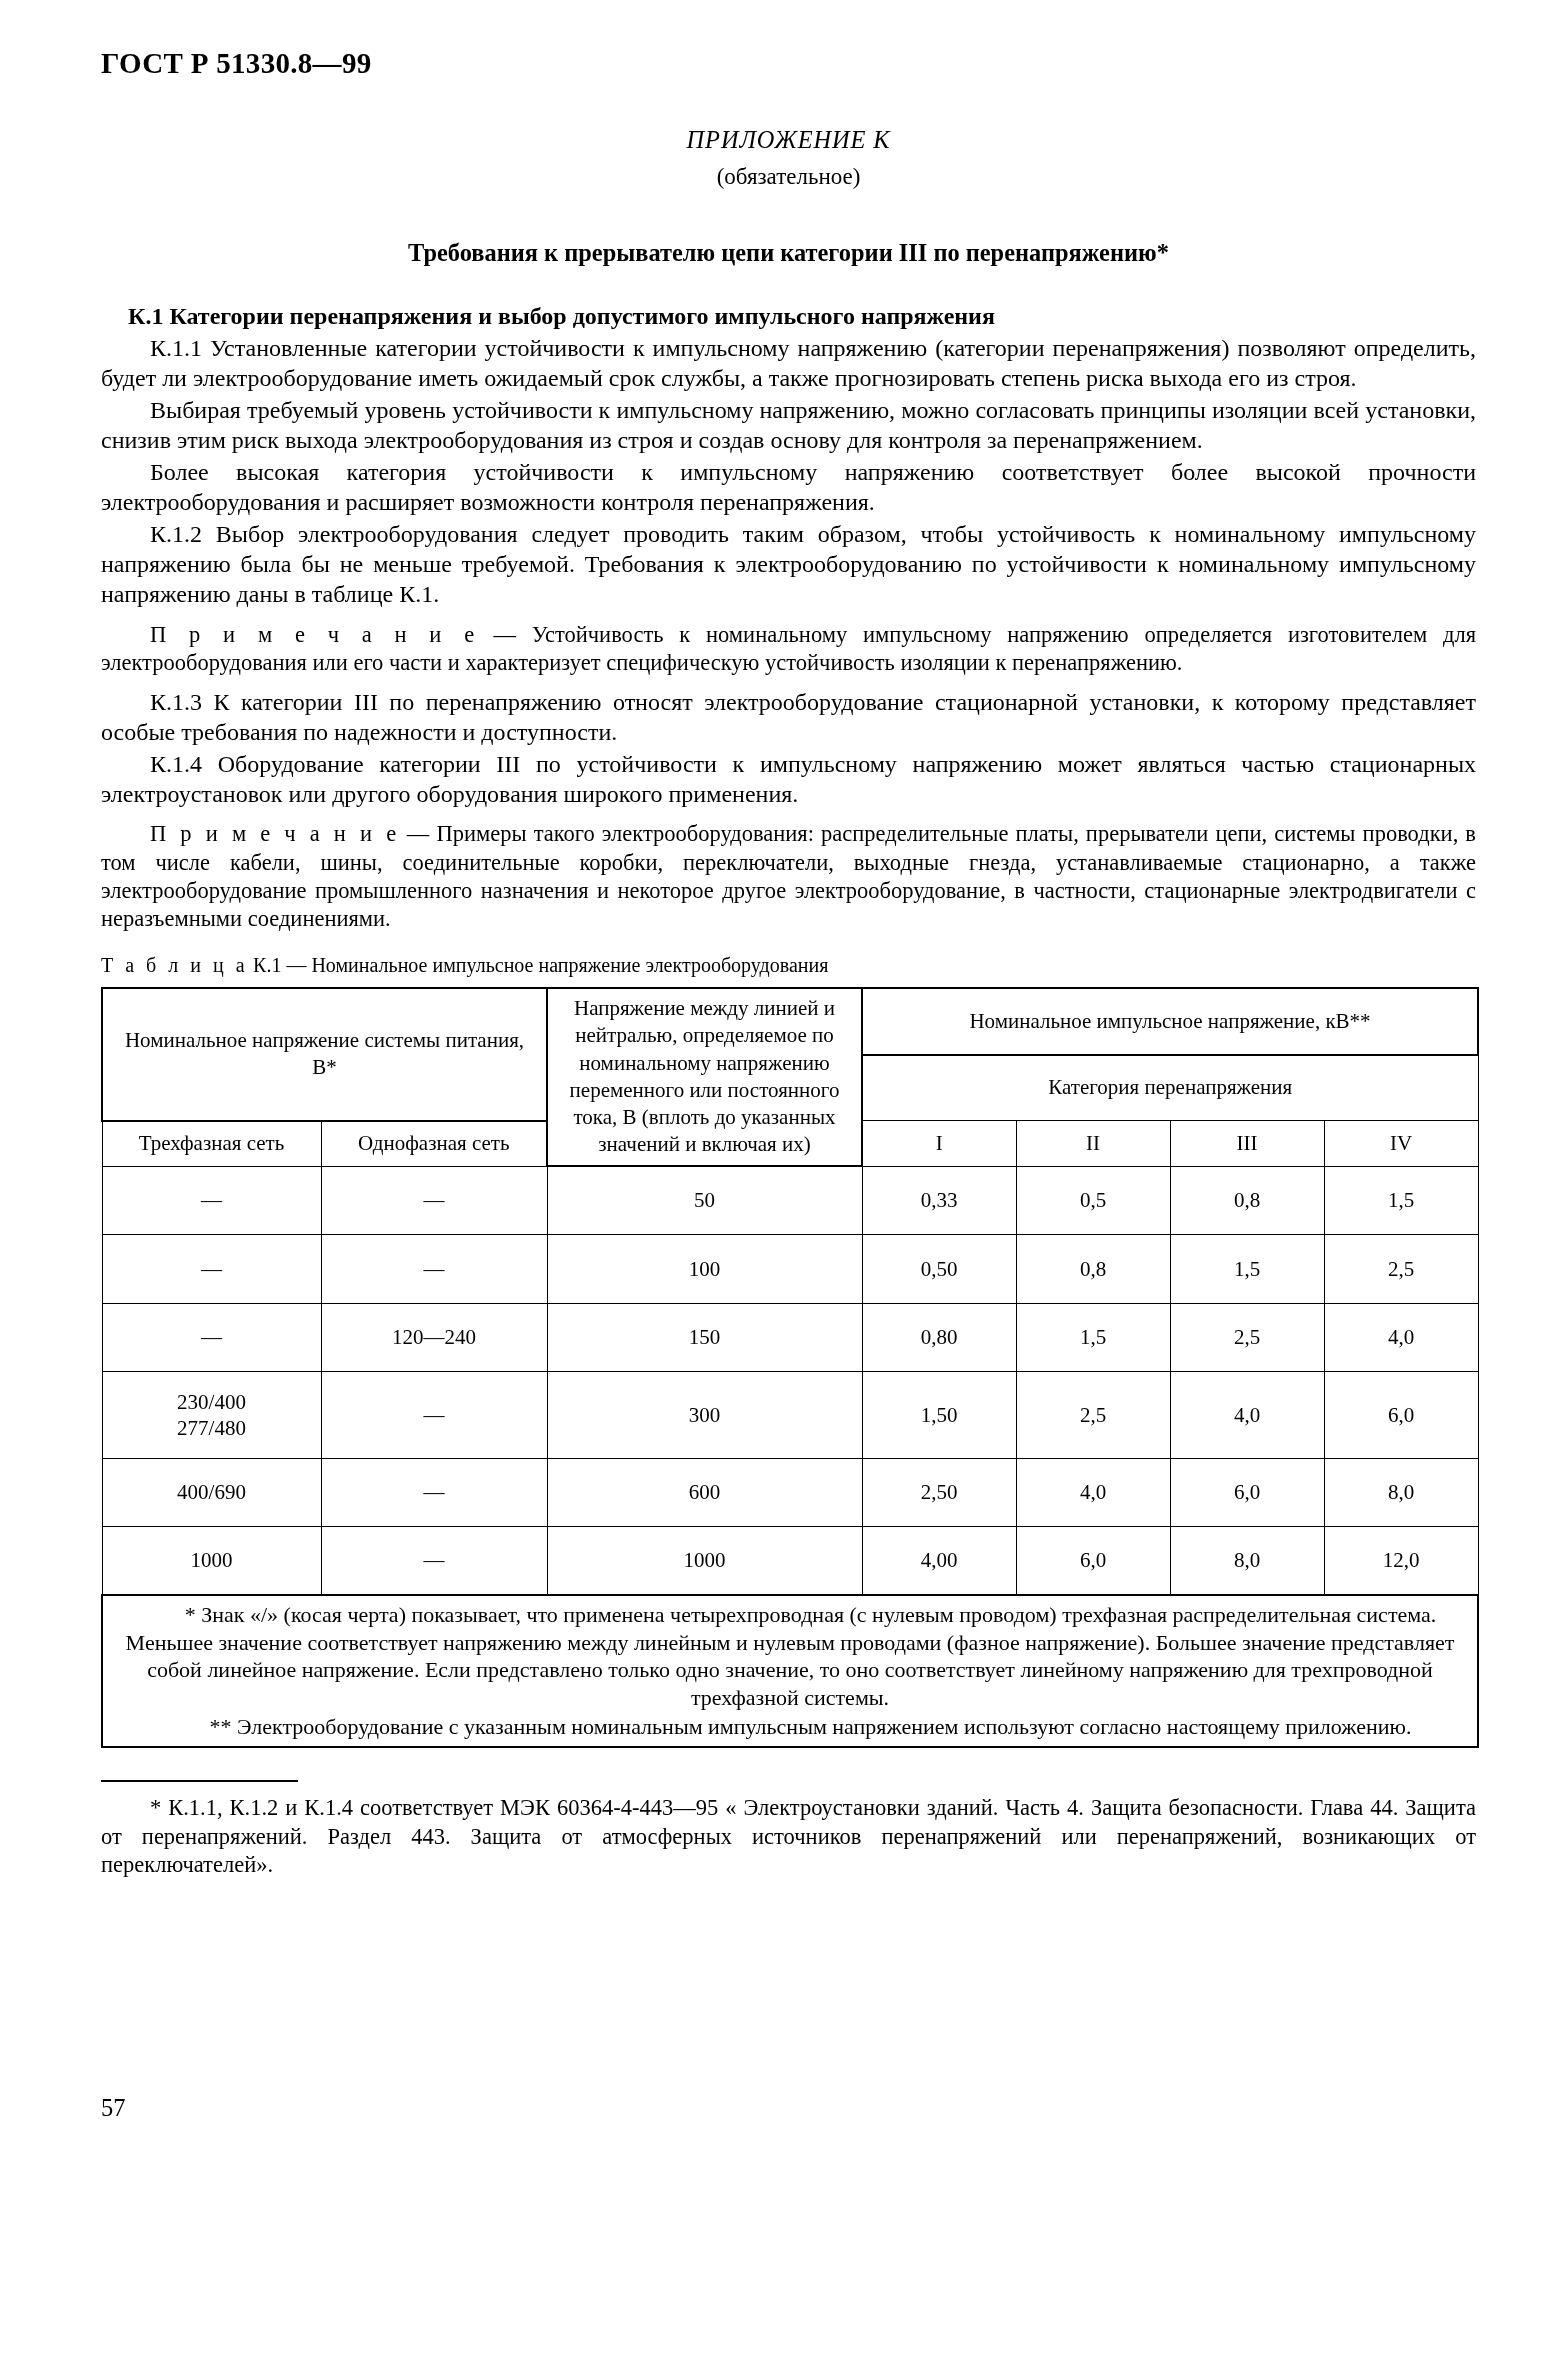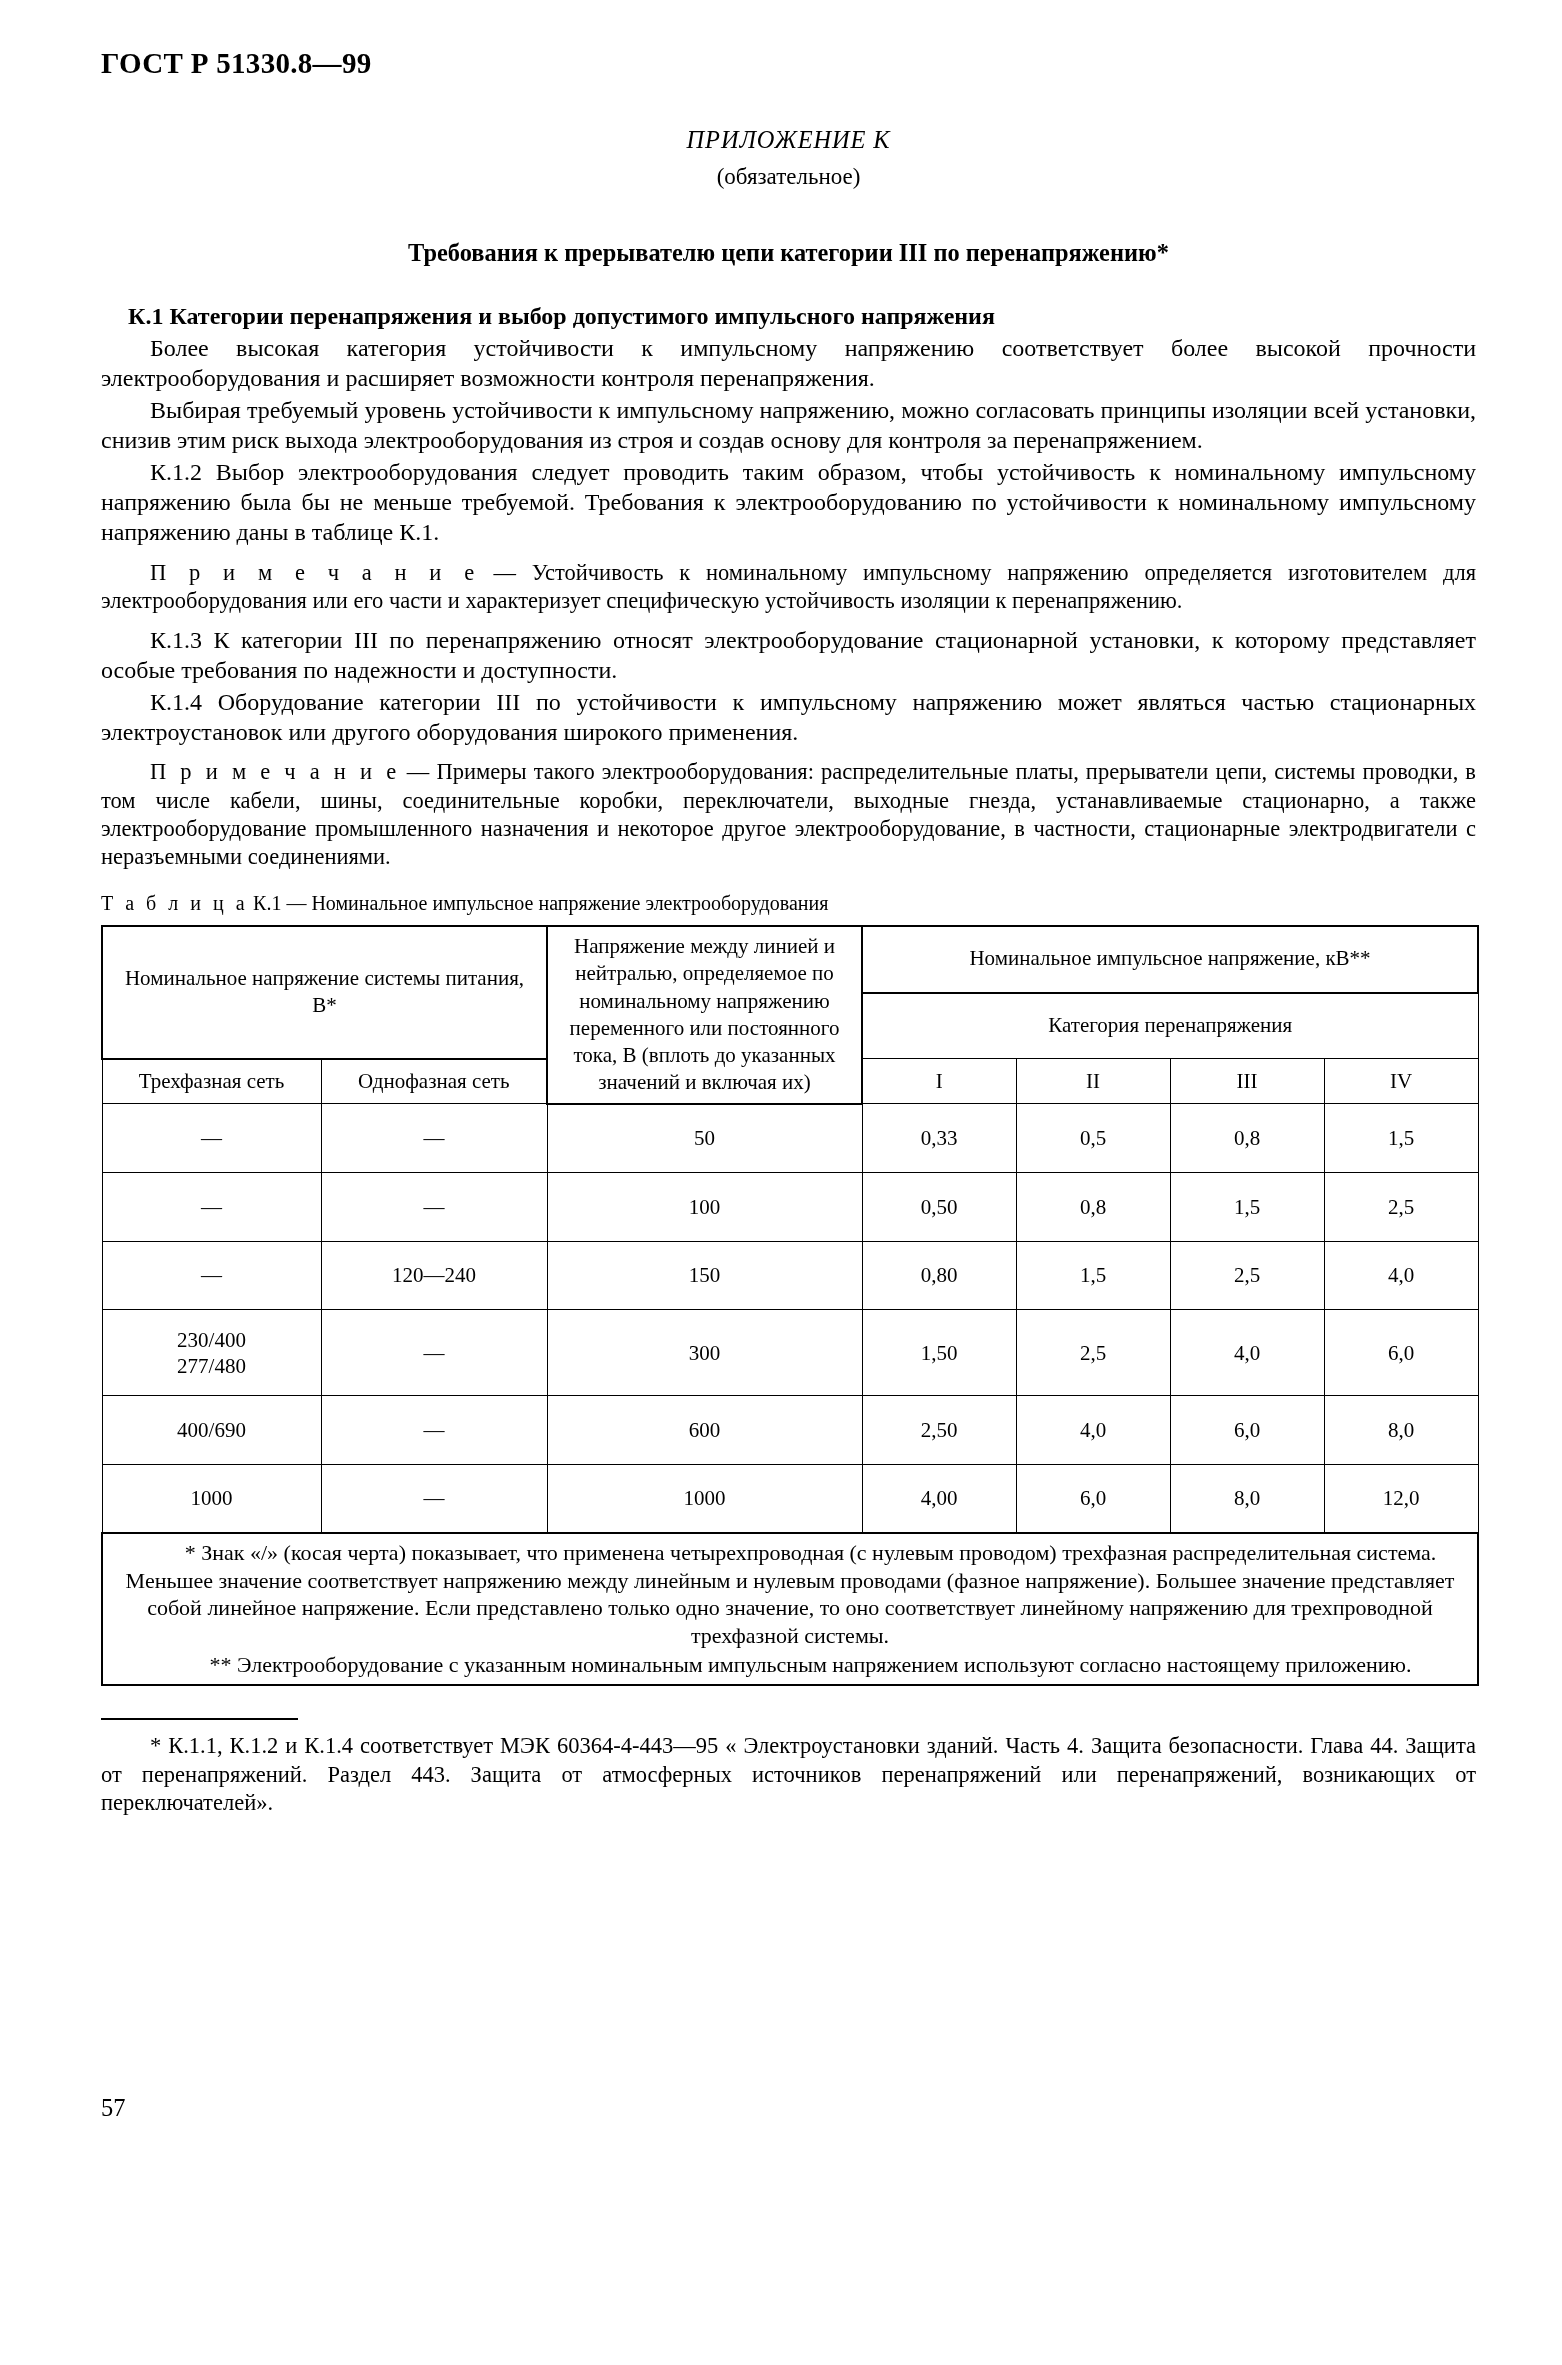--- a/index.html
+++ b/index.html
@@ -175,22 +175,23 @@
 
     <div class="appendix-block">
       <div class="appendix-name">ПРИЛОЖЕНИЕ К</div>
       <div class="appendix-kind">(обязательное)</div>
     </div>
 
     <div class="section-title">Требования к прерывателю цепи категории III по перенапряжению*</div>
 
     <div class="sub-head">К.1 Категории перенапряжения и выбор допустимого импульсного напряжения</div>
 
+    <p class="para">К.1.1 Установленные категории устойчивости к импульсному напряжению (категории перенапряжения) позволяют определить, будет ли электрооборудование иметь ожидаемый срок службы, а также прогнозировать степень риска выхода его из строя.</p>
+    <p class="para">Выбирая требуемый уровень устойчивости к импульсному напряжению, можно согласовать принципы изоляции всей установки, снизив этим риск выхода электрооборудования из строя и создав основу для контроля за перенапряжением.</p>
     <p class="para">Более высокая категория устойчивости к импульсному напряжению соответствует более высокой прочности электрооборудования и расширяет возможности контроля перенапряжения.</p>
-    <p class="para">Выбирая требуемый уровень устойчивости к импульсному напряжению, можно согласовать принципы изоляции всей установки, снизив этим риск выхода электрооборудования из строя и создав основу для контроля за перенапряжением.</p>
     <p class="para">К.1.2 Выбор электрооборудования следует проводить таким образом, чтобы устойчивость к номинальному импульсному напряжению была бы не меньше требуемой. Требования к электрооборудованию по устойчивости к номинальному импульсному напряжению даны в таблице К.1.</p>
 
     <p class="note"><span class="spaced">П р и м е ч а н и е</span><span> — Устойчивость к номинальному импульсному напряжению определяется изготовителем для электрооборудования или его части и характеризует специфическую устойчивость изоляции к перенапряжению.</span></p>
 
     <p class="para">К.1.3 К категории III по перенапряжению относят электрооборудование стационарной установки, к которому представляет особые требования по надежности и доступности.</p>
     <p class="para">К.1.4 Оборудование категории III по устойчивости к импульсному напряжению может являться частью стационарных электроустановок или другого оборудования широкого применения.</p>
 
     <p class="note"><span class="spaced">П р и м е ч а н и е</span><span> — Примеры такого электрооборудования: распределительные платы, прерыватели цепи, системы проводки, в том числе кабели, шины, соединительные коробки, переключатели, выходные гнезда, устанавливаемые стационарно, а также электрооборудование промышленного назначения и некоторое другое электрооборудование, в частности, стационарные электродвигатели с неразъемными соединениями.</span></p>
 
     <div class="table-caption">

